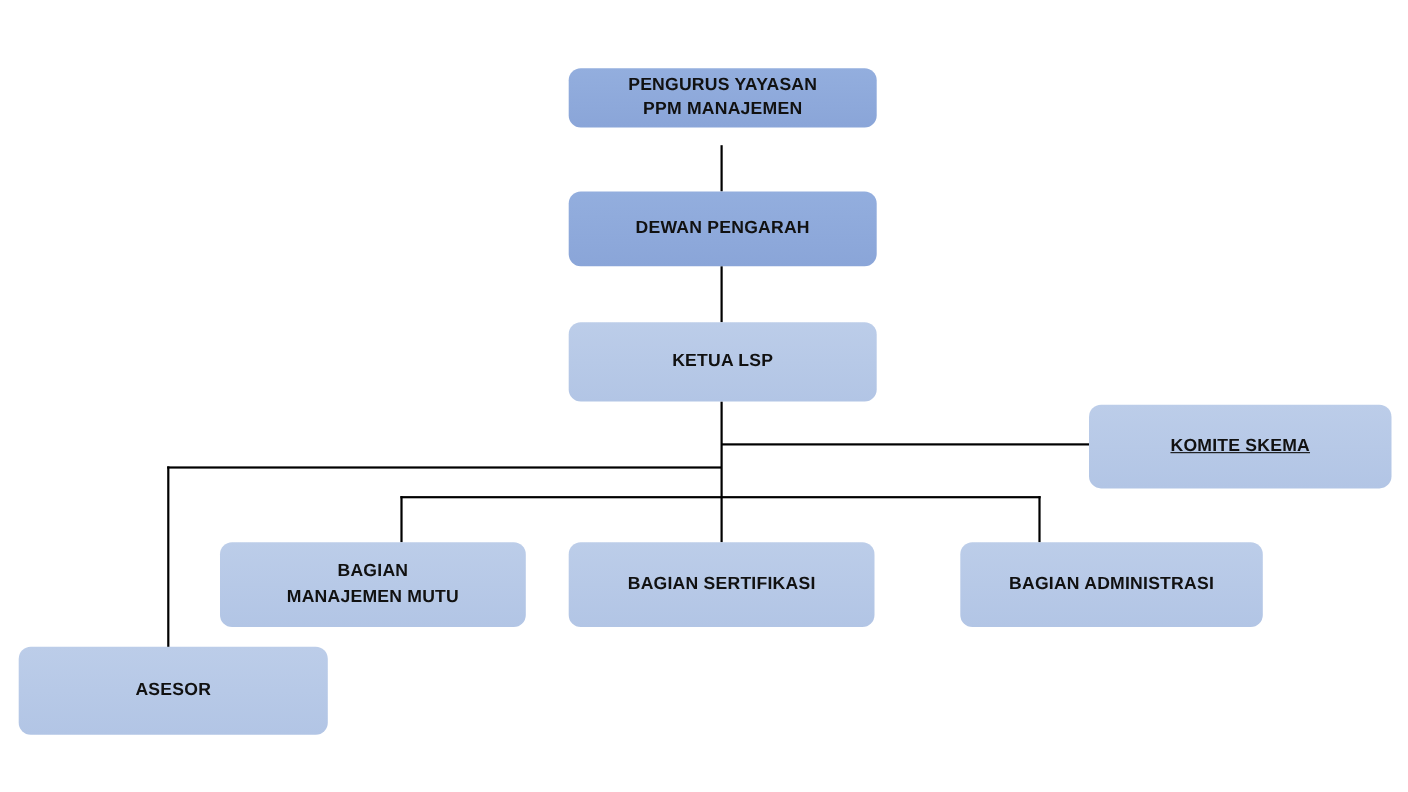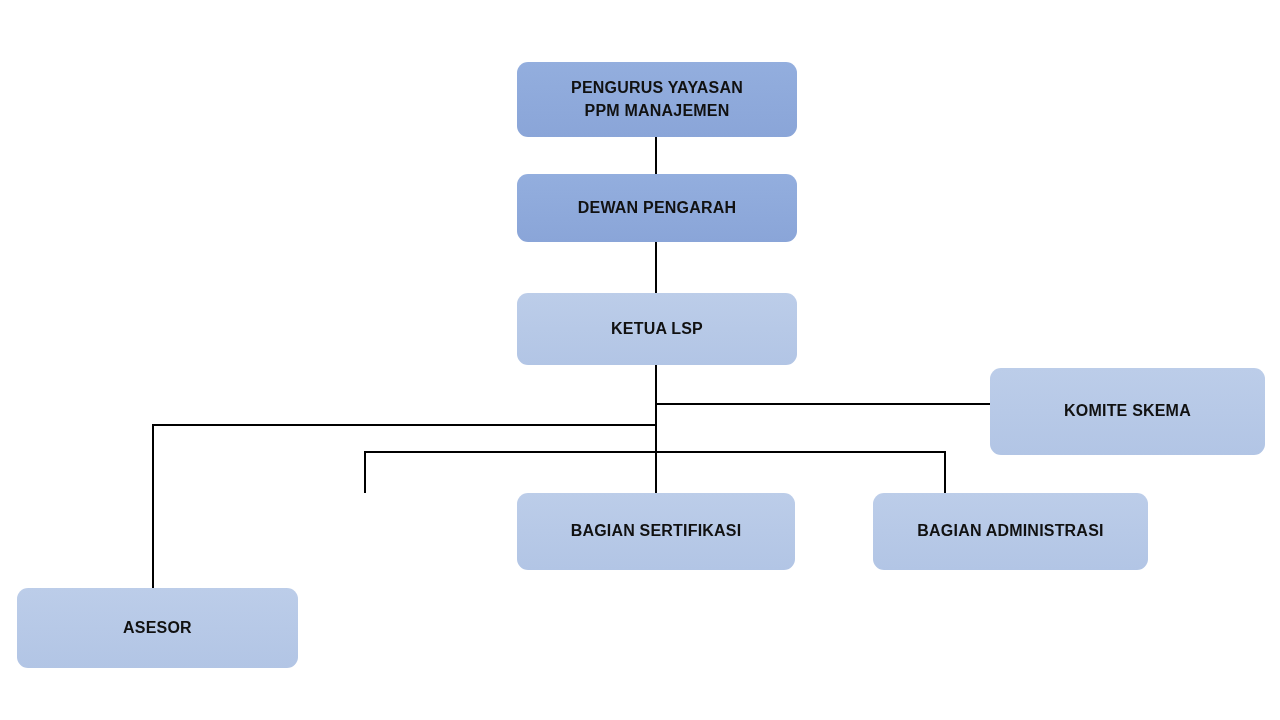--- a/index.html
+++ b/index.html
@@ -39,24 +39,24 @@
     }
     .node.light {
       background: linear-gradient(180deg, #bccde9 0%, #b2c5e5 100%);
     }
     .line {
       position: absolute;
       background: #000000;
     }
 
     
-    #n-pengurus      { left: 517px; top: 62px;  width: 280px; height: 75px; }
+    #n-pengurus      { left: 517px; top: 62px;  width: 280px; height: 54px; }
     #n-dewan         { left: 517px; top: 174px; width: 280px; height: 68px; }
     #n-ketua         { left: 517px; top: 293px; width: 280px; height: 72px; }
-    #n-komite        { left: 990px; top: 368px; width: 275px; height: 87px; }
+    #n-komite        { left: 990px; top: 368px; width: 275px; height: 76px; text-decoration: underline; }
     #n-mutu          { left: 200px; top: 493px; width: 278px; height: 77px; }
     #n-sertifikasi   { left: 517px; top: 493px; width: 278px; height: 77px; }
     #n-administrasi  { left: 873px; top: 493px; width: 275px; height: 77px; }
     #n-asesor        { left: 17px;  top: 588px; width: 281px; height: 80px; }
 
     
     #l-v-pengurus-dewan   { left: 655px; top: 132px; width: 2px;   height: 42px; }
     #l-v-dewan-ketua      { left: 655px; top: 242px; width: 2px;   height: 51px; }
     #l-v-ketua-trunk      { left: 655px; top: 365px; width: 2px;   height: 128px; }
     #l-h-komite           { left: 656px; top: 403px; width: 334px; height: 2px; }
@@ -83,20 +83,22 @@
 
   <div class="node dark" id="n-pengurus">PENGURUS YAYASAN
 PPM MANAJEMEN</div>
 
   <div class="node dark" id="n-dewan">DEWAN PENGARAH</div>
 
   <div class="node light" id="n-ketua">KETUA LSP</div>
 
   <div class="node light" id="n-komite">KOMITE SKEMA</div>
 
+  <div class="node light" id="n-mutu">BAGIAN
+MANAJEMEN MUTU</div>
 
   <div class="node light" id="n-sertifikasi">BAGIAN SERTIFIKASI</div>
 
   <div class="node light" id="n-administrasi">BAGIAN ADMINISTRASI</div>
 
   <div class="node light" id="n-asesor">ASESOR</div>
 
 </div>
 
 </body></html>

